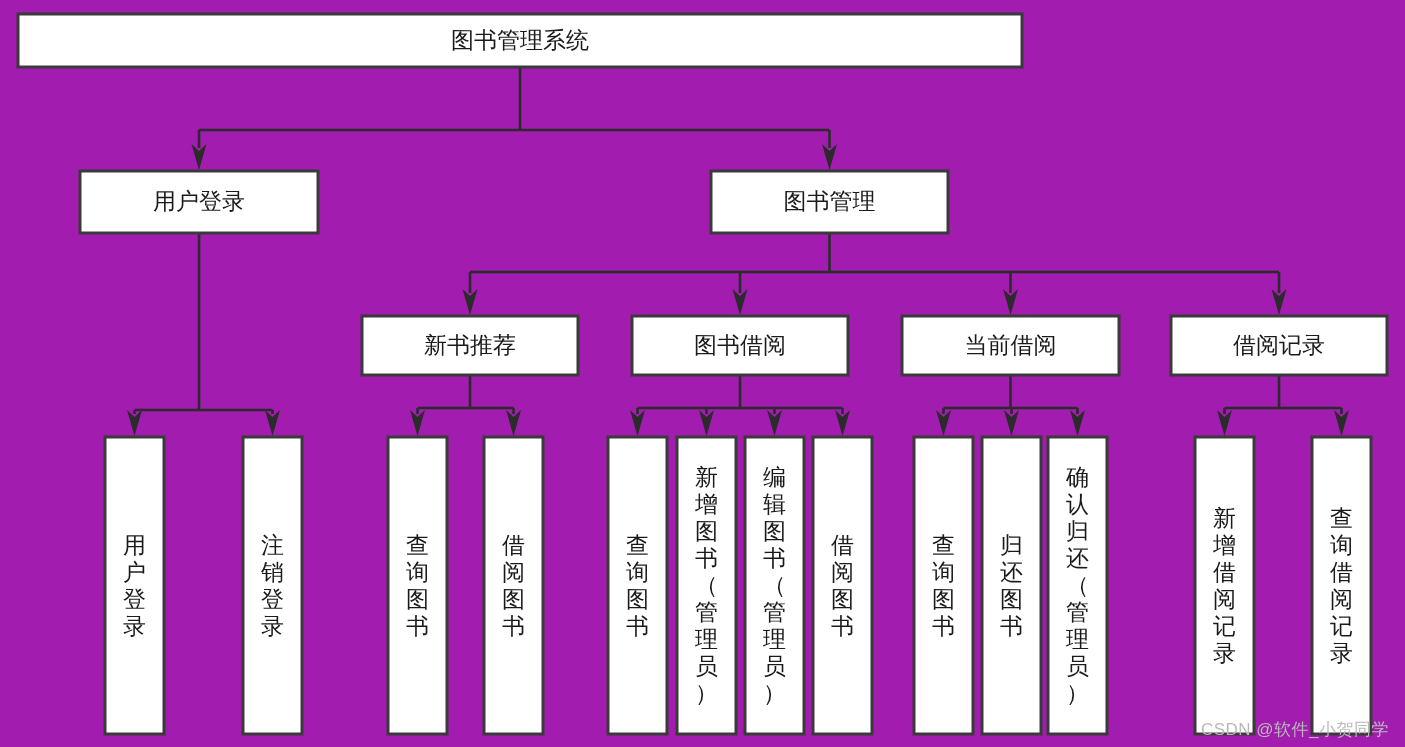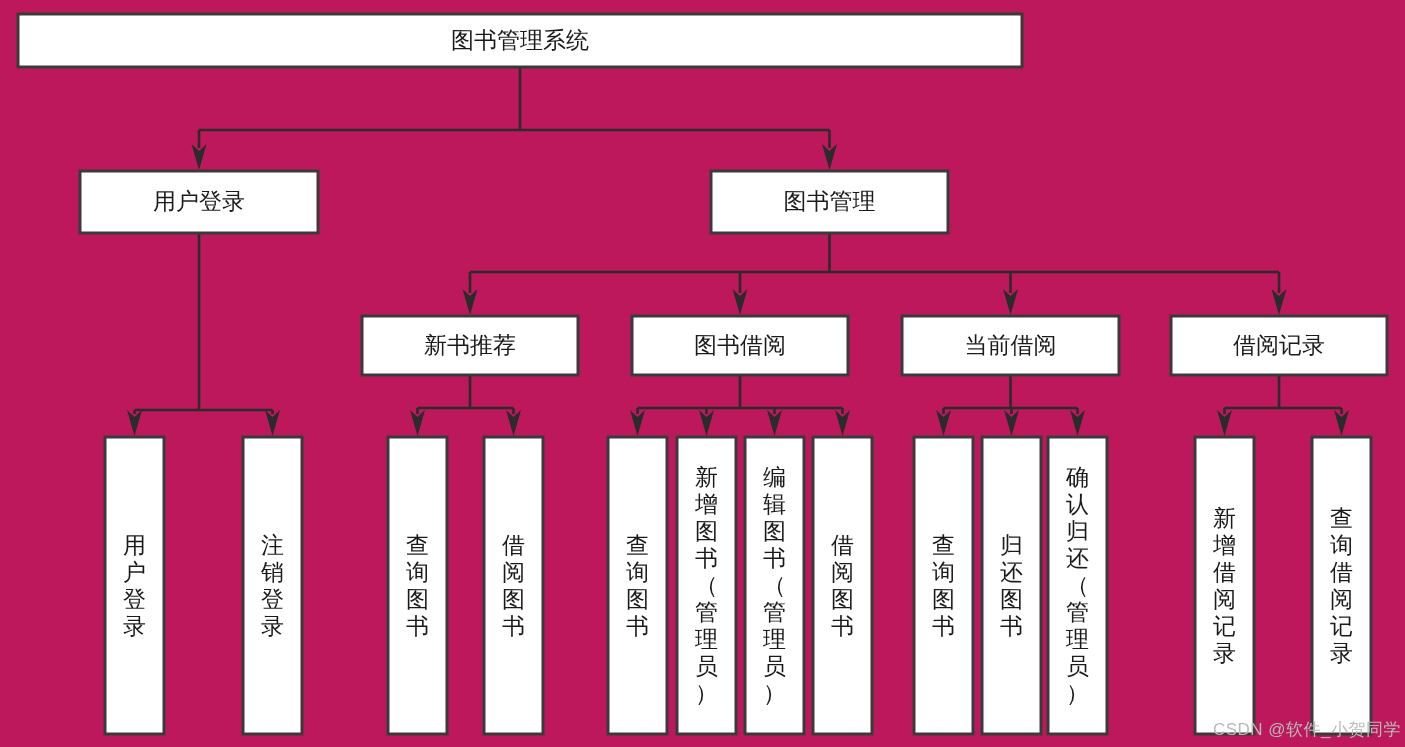--- a/index.html
+++ b/index.html
@@ -8,21 +8,21 @@
     padding: 0;
     background: #ffffff;
   }
   body {
     font-family: "Liberation Sans", "DejaVu Sans", sans-serif;
   }
   #diagram-root {
     position: relative;
     width: 1405px;
     height: 747px;
-    background: #be185d;
+    background: #a21caf;
     overflow: hidden;
   }
   svg.tree-canvas {
     position: absolute;
     left: 0;
     top: 0;
     width: 1405px;
     height: 747px;
     display: block;
   }
@@ -49,21 +49,21 @@
     stroke-width: 2.6;
     fill: none;
     stroke-linecap: butt;
   }
   .arrow-head {
     fill: #2b2b2b;
     stroke: none;
   }
   .watermark {
     position: absolute;
-    right: 4px;
+    right: 16px;
     bottom: 6px;
     font-family: "Liberation Sans", "DejaVu Sans", sans-serif;
     font-size: 17px;
     color: #b9b9b9;
     letter-spacing: 0.5px;
     white-space: nowrap;
     user-select: none;
     margin-top: 30px;
   }
 </style>

